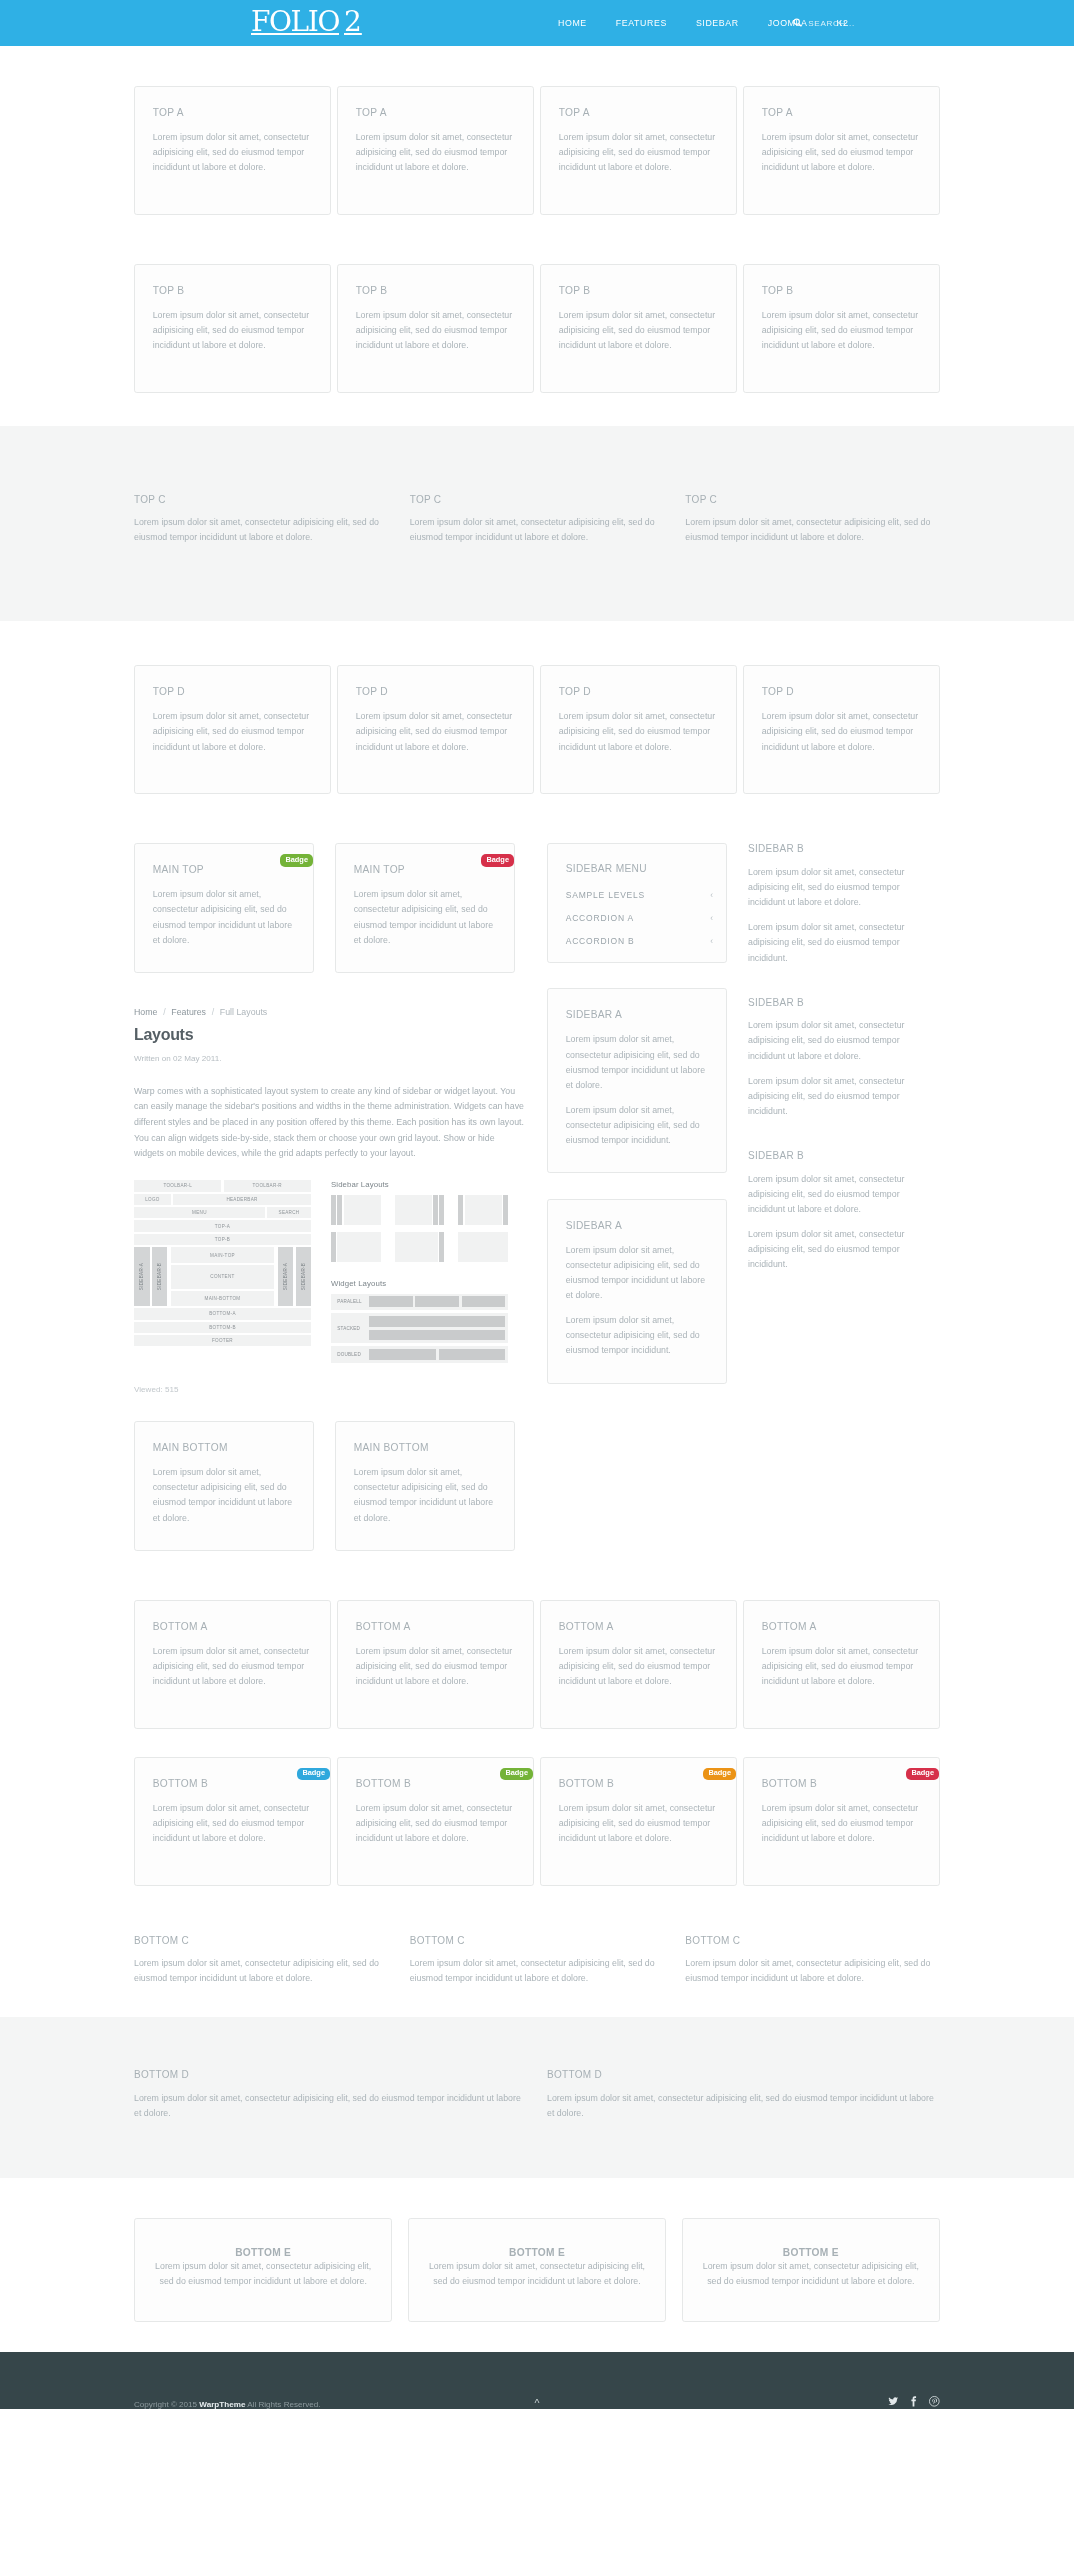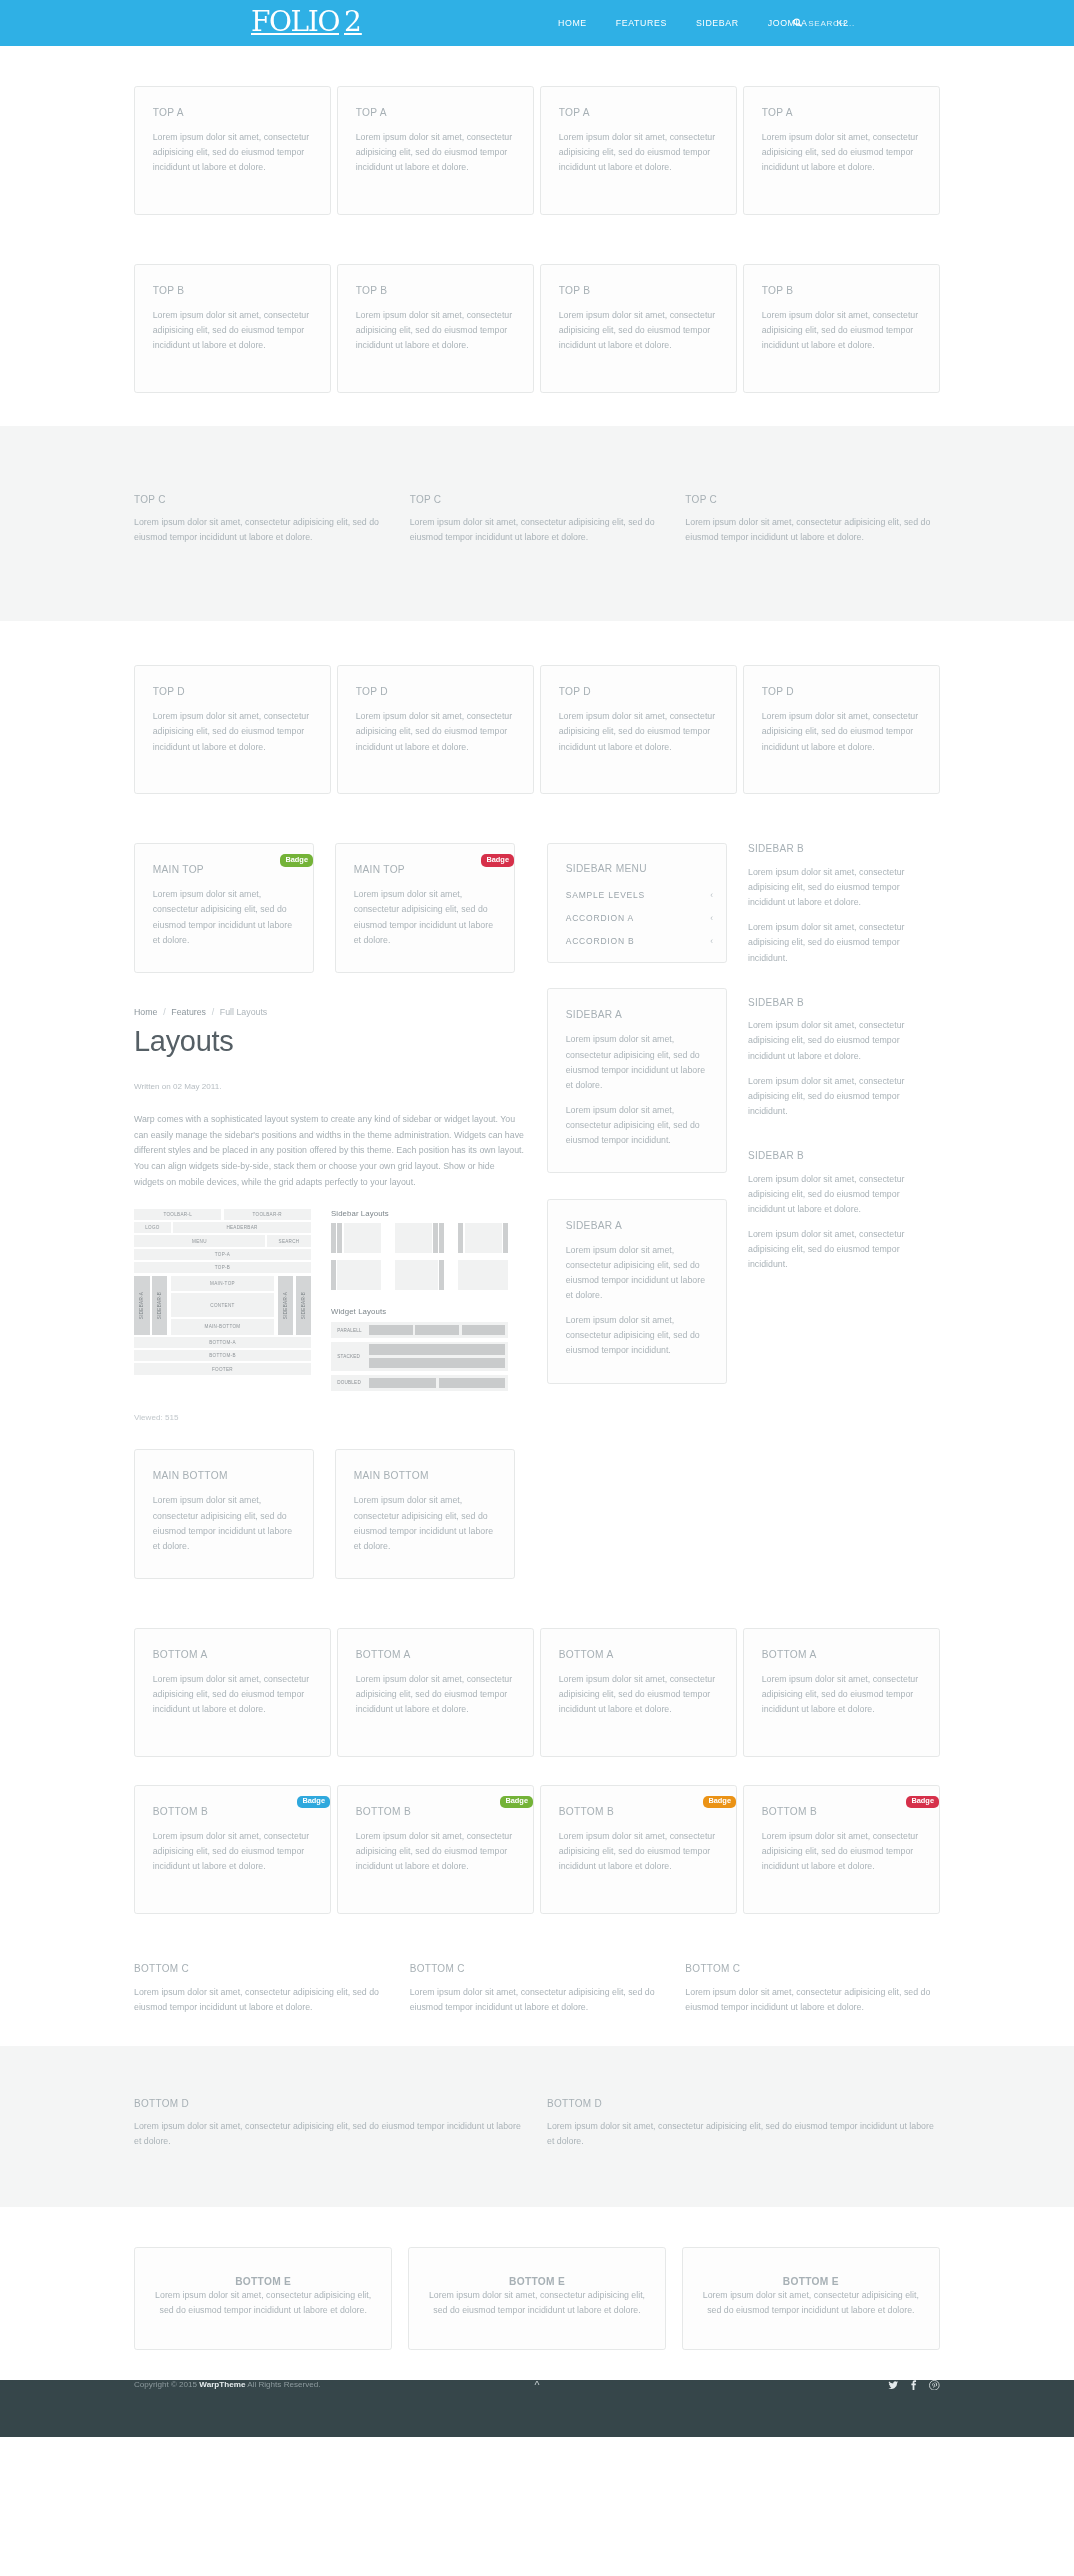--- a/index.html
+++ b/index.html
@@ -91,22 +91,22 @@
     color: #9aa4aa; font-size: 8.5px; letter-spacing: 0.8px;
   }
   .menu-list a .chev { color: #b9c1c6; font-size: 8.5px; }
 
   
   .crumbs { display: flex; gap: 5.7px; align-items: center; font-size: 8.8px; margin-bottom: 9.2px; }
   .crumbs a { color: #8d979d; text-decoration: none; }
   .crumbs .sep { color: #c6cdd1; }
   .crumbs .cur { color: #aeb6bb; }
   h1.article-title {
-    font-size: 29px; font-weight: 400; color: #555f65;
-    letter-spacing: -0.3px; line-height: 1.1; margin-bottom: 24px;
+    font-size: 16px; font-weight: 700; color: #555f65;
+    letter-spacing: -0.3px; line-height: 1.1; margin-bottom: 10px;
   }
   .meta { font-size: 8.1px; color: #b6bdc2; margin-bottom: 21px; }
   .article-body { font-size: 8.8px; line-height: 1.78; color: #a6afb4; }
   .viewed { font-size: 8.1px; color: #c2c8cc; margin-top: 19px; }
 
   
   .diagram { display: flex; gap: 20px; margin-top: 18.4px; align-items: flex-start; }
   .diagram-left { width: 177px; flex: 0 0 177px; }
   .diagram-right { width: 177px; flex: 0 0 177px; }
 
@@ -138,21 +138,21 @@
   .wl-cols > div { background: #c9cbcc; height: 10.6px; flex: 1 1 0; }
   .wl-stack { display: flex; flex-direction: column; gap: 2.8px; flex: 1 1 auto; }
   .wl-stack > div { background: #c9cbcc; height: 10.6px; }
 
   
   .panel.center { text-align: center; padding: 28px 20px 31px; }
   .panel.center .mod-title { margin-bottom: 1px; font-weight: bold; }
 
   
   .footer { background: #36464a; height: 57px; margin-top: 30px; }
-  .footer-inner { width: 806px; margin: 0 auto; height: 57px; display: flex; align-items: flex-start; position: relative; }
+  .footer-inner { width: 806px; margin: 0 auto; height: 57px; display: flex; align-items: flex-end; position: relative; }
   .copy { font-size: 8.1px; color: #8d9a9e; }
   .copy strong { color: #e6ecee; font-weight: 700; }
   .totop {
     position: absolute; left: 50%; transform: translateX(-50%);
     color: #c9d2d4; font-size: 10.6px; text-decoration: none; line-height: 1;
   }
   .social { position: absolute; right: 0; display: flex; gap: 12px; align-items: center; }
   .social a { color: #e3e9eb; text-decoration: none; display: block; }
   .sp-40 { height: 28px; }
   .sp-46 { height: 32.5px; }

